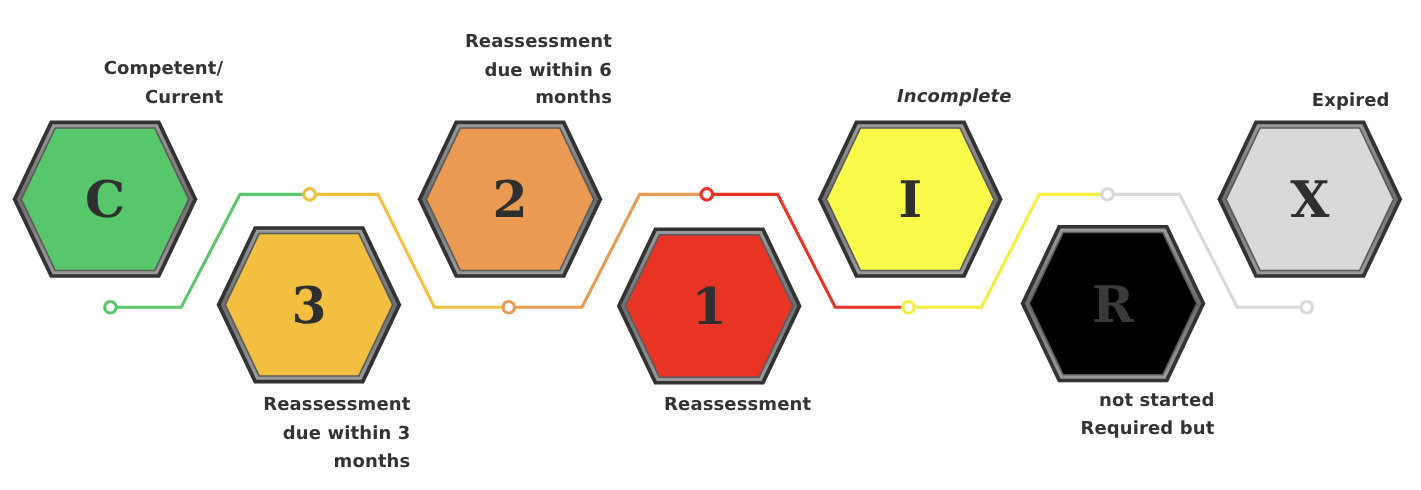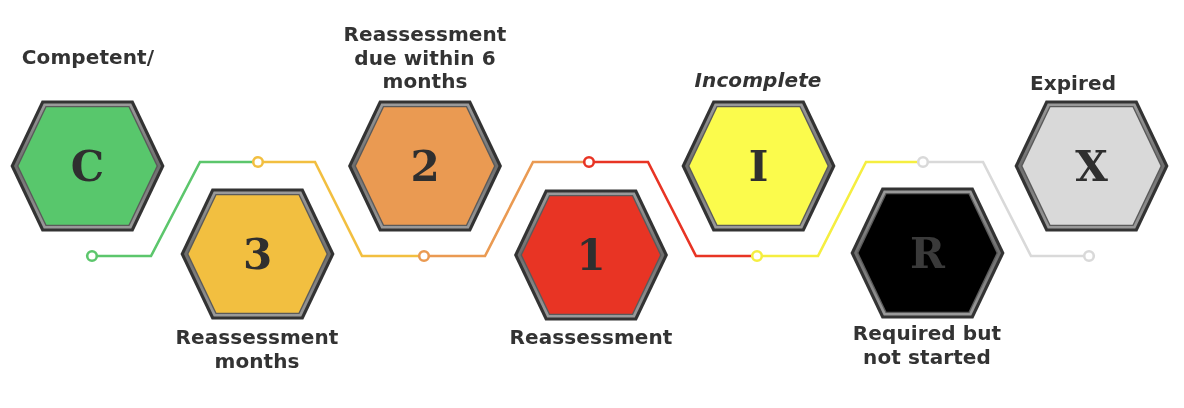--- a/index.html
+++ b/index.html
@@ -1,24 +1,24 @@
 <!DOCTYPE html>
 <html><head>
 <meta charset="utf-8">
 <style>
   html, body { margin: 0; padding: 0; background: #ffffff; }
   body { width: 1184px; height: 408px; position: relative; overflow: hidden; font-family: "DejaVu Sans", sans-serif; }
   svg#diagram { position: absolute; left: 0; top: 0; }
   .label {
     position: absolute;
     width: 170px;
-    text-align: center;
+    text-align: right;
     font-family: "DejaVu Sans", sans-serif;
     font-weight: bold;
-    font-size: 20px;
+    font-size: 15px;
     line-height: 23.5px;
     color: #333333;
     letter-spacing: 0.1px;
   }
   .label span { display: block; }
   .glyph { font-family: "DejaVu Serif", "Liberation Serif", serif; font-weight: bold; }
 </style>
 </head>
 <body>
 
@@ -96,37 +96,39 @@
       <circle cx="92" cy="256" r="4.8" fill="#ffffff" stroke="#5CC66C" stroke-width="2.6"></circle>
       <circle cx="258" cy="162" r="4.8" fill="#ffffff" stroke="#F2BF40" stroke-width="2.6"></circle>
       <circle cx="424" cy="256" r="4.8" fill="#ffffff" stroke="#EA9A52" stroke-width="2.6"></circle>
       <circle cx="589" cy="162" r="4.8" fill="#ffffff" stroke="#E83424" stroke-width="2.6"></circle>
       <circle cx="757" cy="256" r="4.8" fill="#ffffff" stroke="#F5EE40" stroke-width="2.6"></circle>
       <circle cx="923" cy="162" r="4.8" fill="#ffffff" stroke="#D9D9D9" stroke-width="2.6"></circle>
       <circle cx="1089" cy="256" r="4.8" fill="#ffffff" stroke="#D9D9D9" stroke-width="2.6"></circle>
     </g>
 </svg>
 
-<div class="label" style="left:3px; top:46px;">
+<div class="label" style="left:16px; top:46px;">
   <span>Competent/</span>
+  <span>Current</span>
 </div>
 <div class="label" style="left:172px; top:326px;">
   <span>Reassessment</span>
+  <span>due within 3</span>
   <span>months</span>
 </div>
 <div class="label" style="left:340px; top:23px;">
   <span>Reassessment</span>
   <span>due within 6</span>
   <span>months</span>
 </div>
 <div class="label" style="left:506px; top:326px;">
   <span>Reassessment</span>
 </div>
 <div class="label" style="left:673px; top:69px;font-style:italic;">
   <span>Incomplete</span>
 </div>
 <div class="label" style="left:842px; top:322px;">
+  <span>not started</span>
   <span>Required but</span>
-  <span>not started</span>
 </div>
 <div class="label" style="left:988px; top:72px;">
   <span>Expired</span>
 </div>
 
 </body></html>

